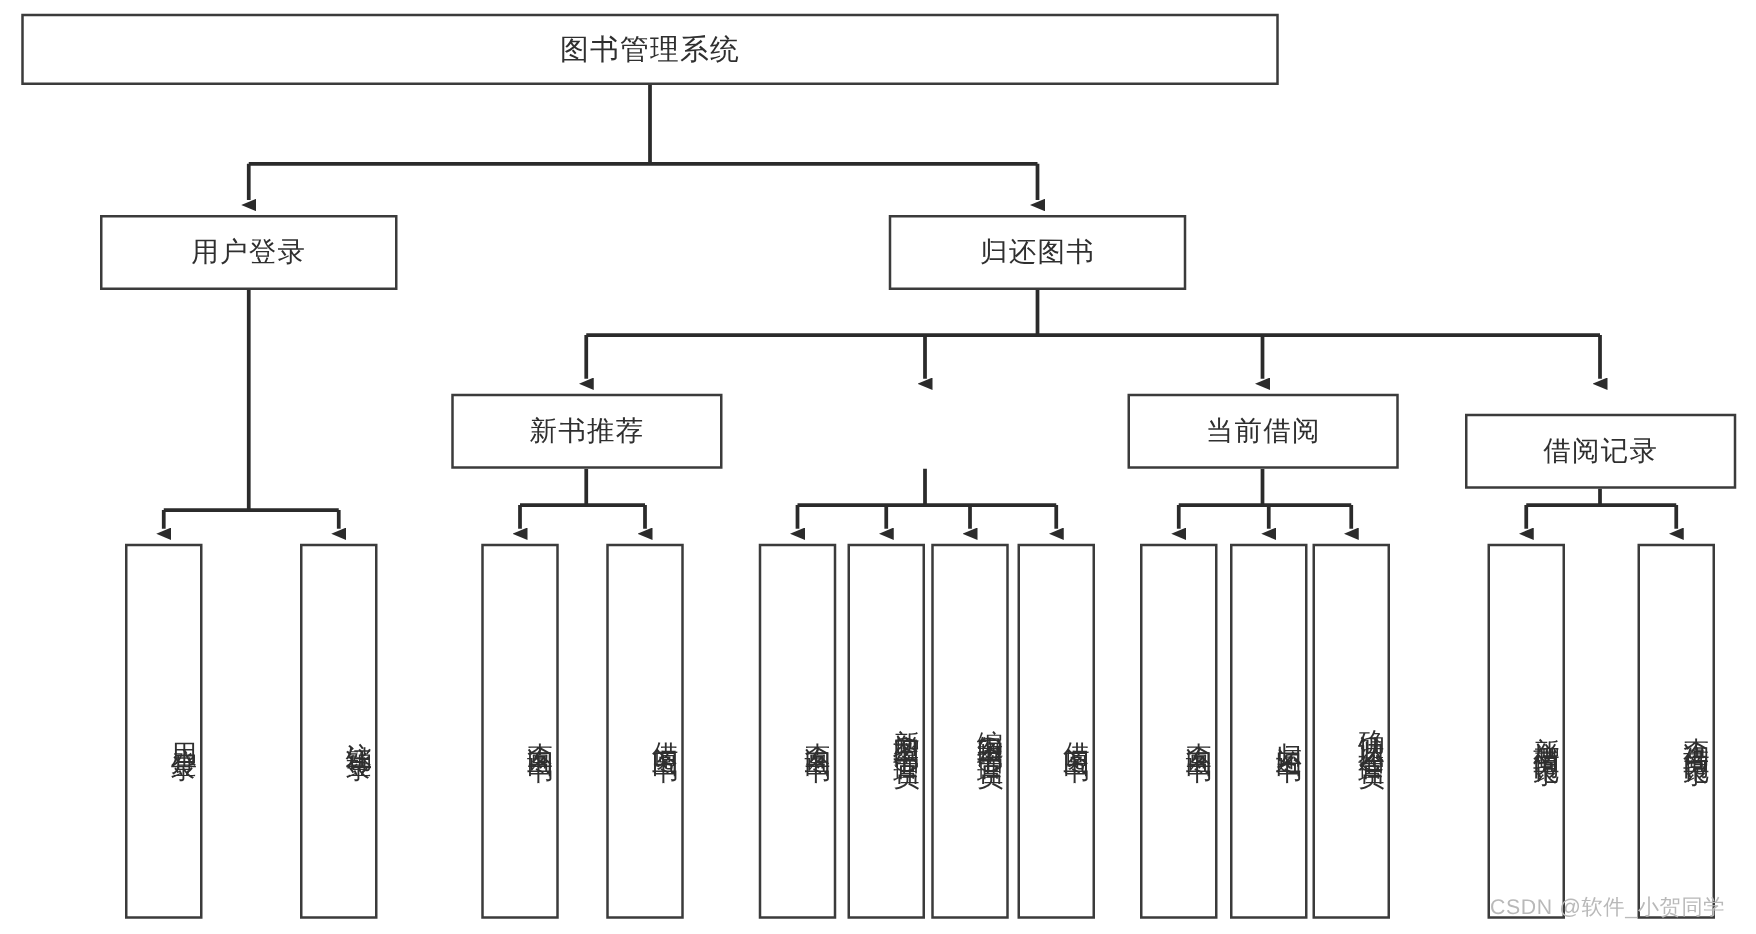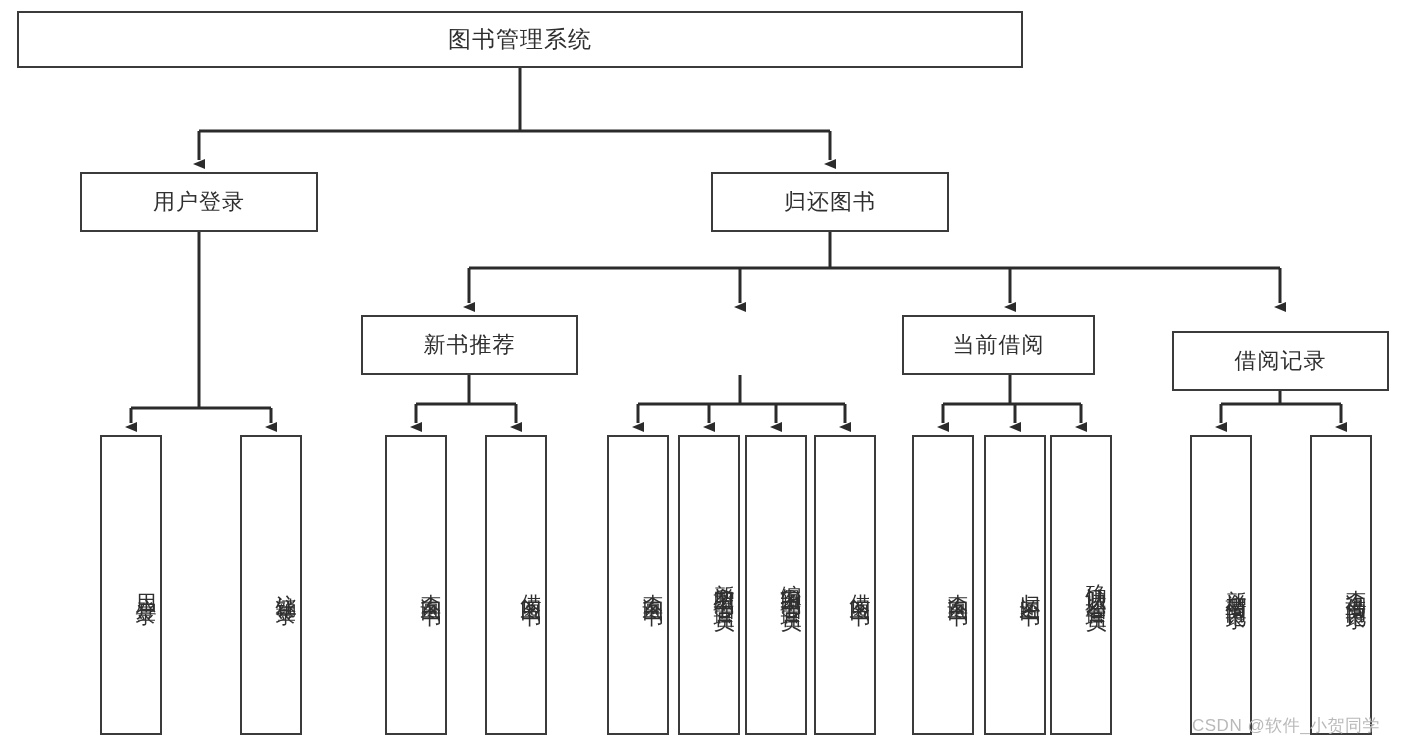--- a/index.html
+++ b/index.html
@@ -129,21 +129,21 @@
   <div class="node h" style="left:80px; top:172px; width:238px; height:60px;">
     <span>用户登录</span>
   </div>
   <div class="node h" style="left:711px; top:172px; width:238px; height:60px;">
     <span>归还图书</span>
   </div>
 
   <div class="node h" style="left:361px; top:315px; width:217px; height:60px;">
     <span>新书推荐</span>
   </div>
-  <div class="node h" style="left:902px; top:315px; width:193px; height:60px;">
+  <div class="node h" style="left:902px; top:315px; width:217px; height:60px;">
     <span>当前借阅</span>
   </div>
   <div class="node h" style="left:1172px; top:315px; width:217px; height:60px;margin-top:16px;">
     <span>借阅记录</span>
   </div>
 
   <div class="node v" style="left:100px; top:435px; width:62px; height:300px;">
     <span class="vtext">用户登录</span>
   </div>
   <div class="node v" style="left:240px; top:435px; width:62px; height:300px;">

